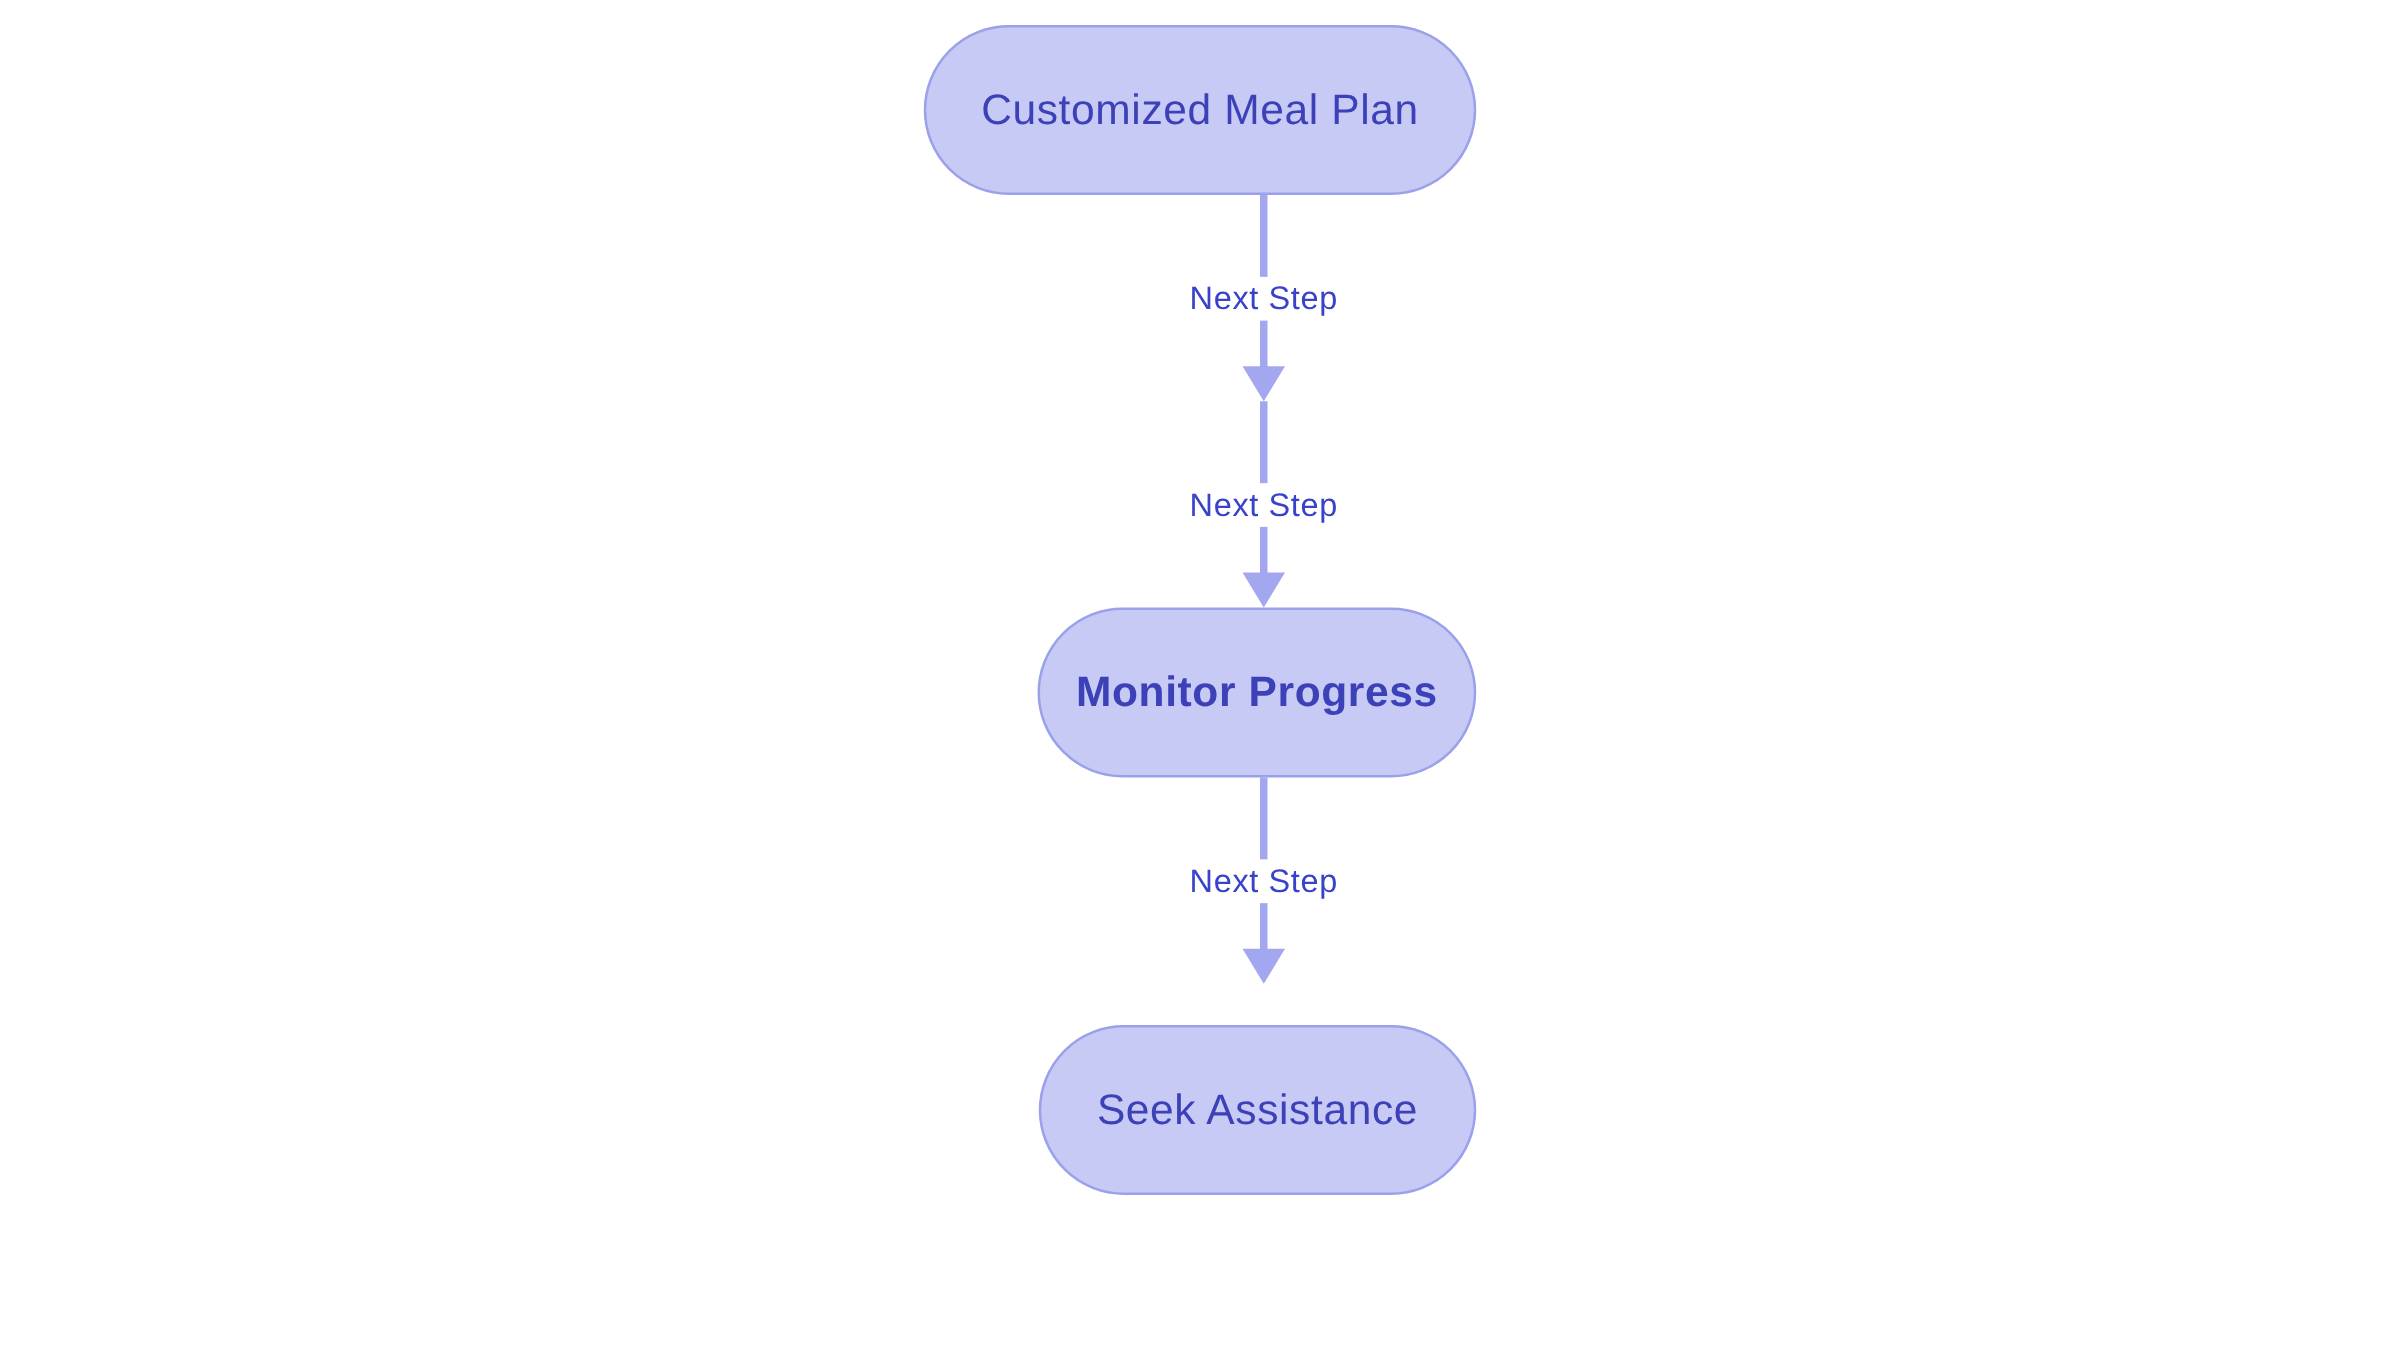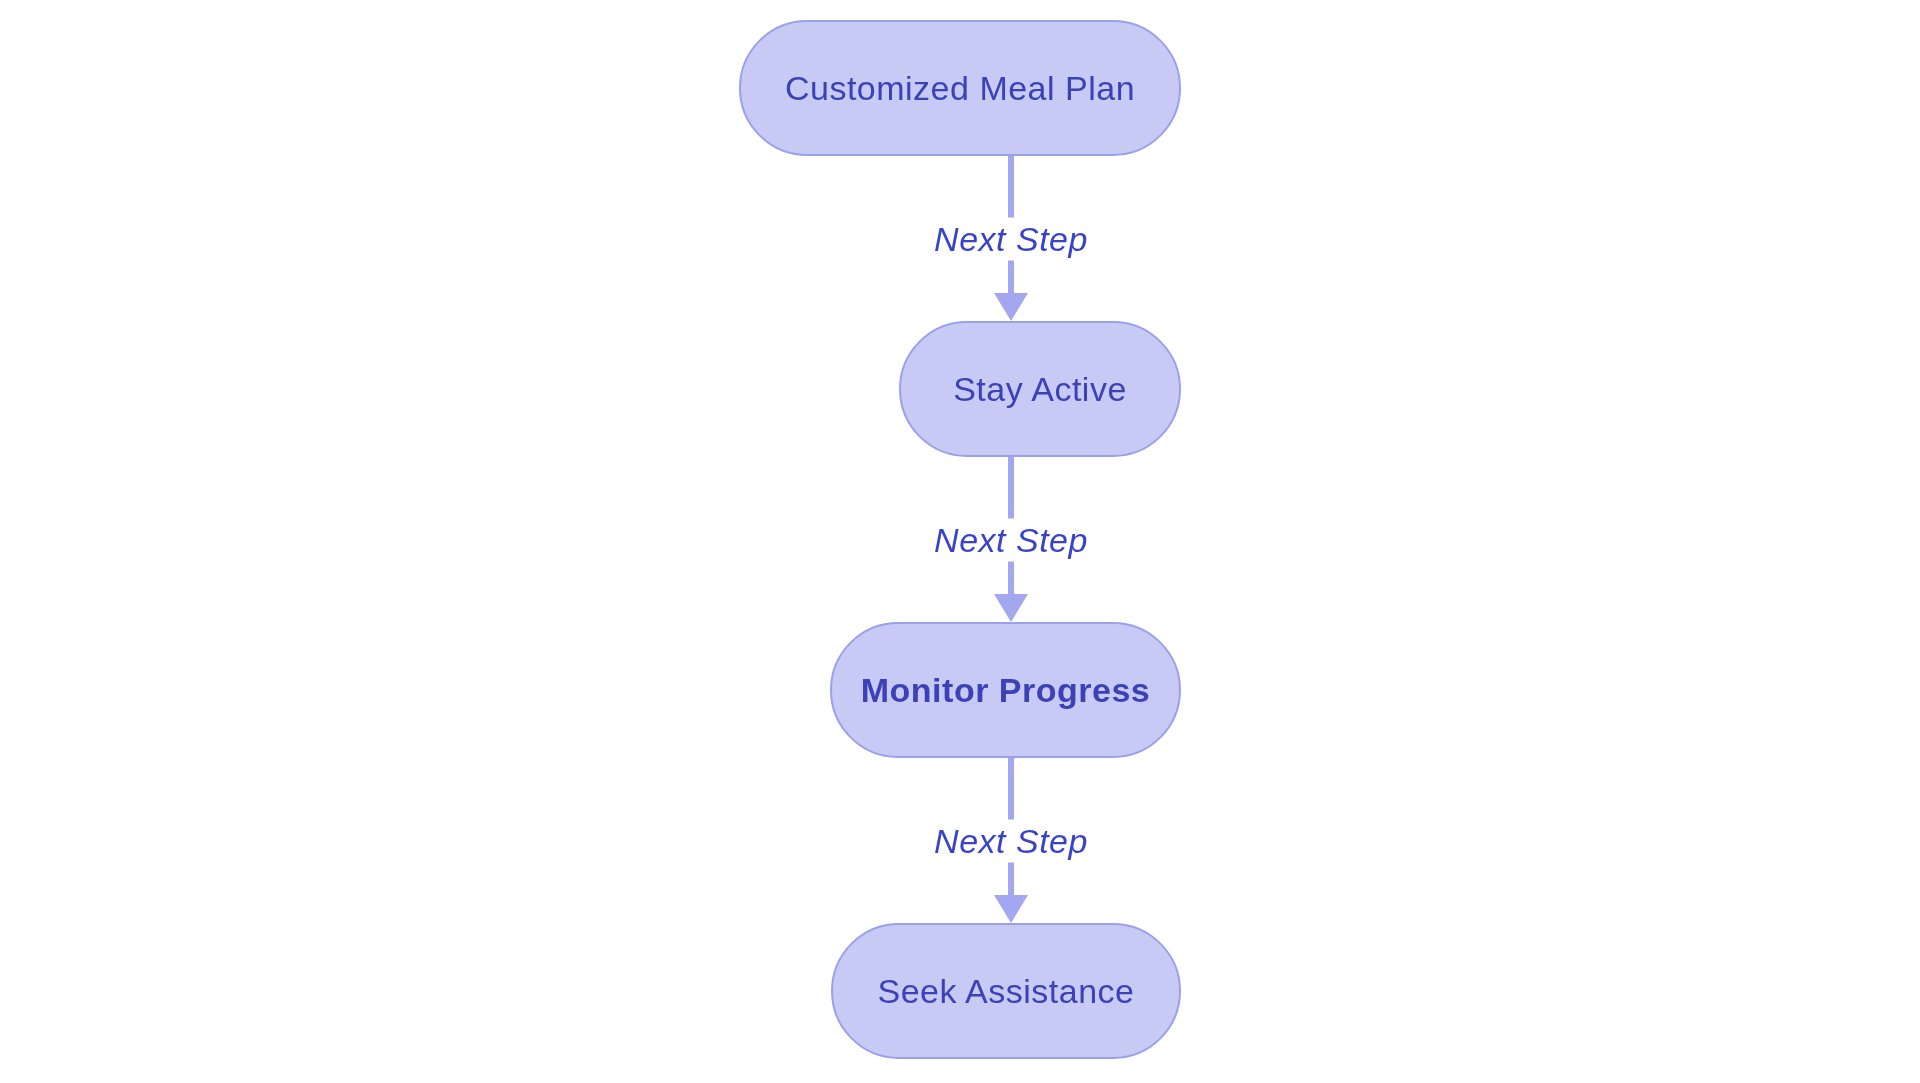--- a/index.html
+++ b/index.html
@@ -64,51 +64,47 @@
     border-right: 17px solid transparent;
     border-top: 28px solid var(--edge-line, #a2a7f0);
   }
   .edge-label {
     position: absolute;
     left: 50%;
     top: 50%;
     transform: translate(-50%, -50%);
     background: var(--edge-label-bg, #ffffff);
     color: var(--edge-label-text, #3843c9);
-    font-size: 34px;
+    font-size: 26px;
     letter-spacing: 0.5px;
     padding: 2px 10px;
     white-space: nowrap;
-    font-style: italic;
   }
   
   .node-1 { width: 442px; }
   .node-2 { width: 282px; }
   .node-3 { width: 351px; font-weight: bold; }
-  .node-4 { width: 350px; }
+  .node-4 { width: 350px; margin-top: 33px; }
 </style>
 </head>
 <body>
 
 <div class="canvas">
   <div class="flow-column">
 
     <div class="node node-1">
       <span class="node-label">Customized Meal Plan</span>
     </div>
 
     <div class="connector">
       <div class="edge-line"></div>
       <div class="arrowhead"></div>
       <div class="edge-label">Next Step</div>
     </div>
 
-    <div class="node node-2">
-      <span class="node-label">Stay Active</span>
-    </div>
 
     <div class="connector">
       <div class="edge-line"></div>
       <div class="arrowhead"></div>
       <div class="edge-label">Next Step</div>
     </div>
 
     <div class="node node-3">
       <span class="node-label">Monitor Progress</span>
     </div>

